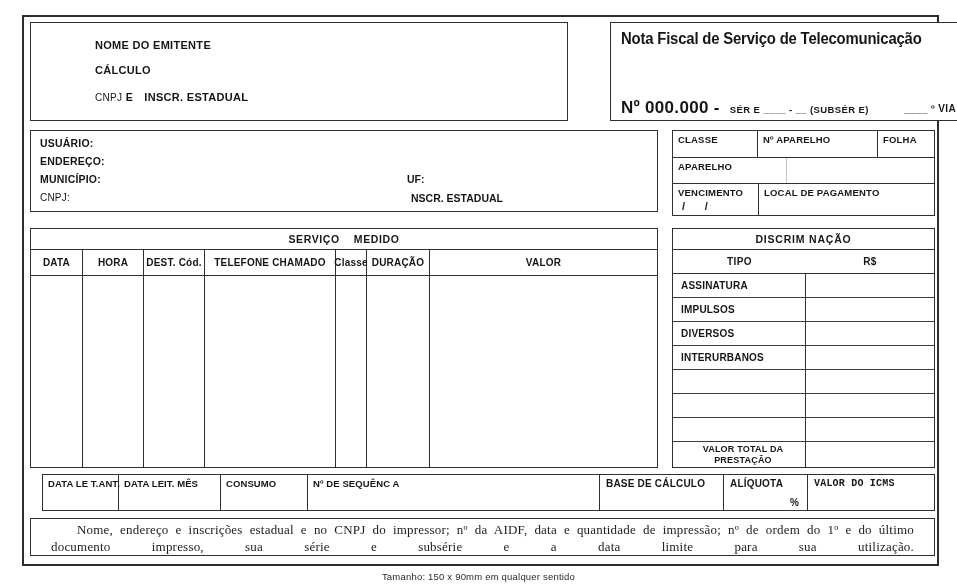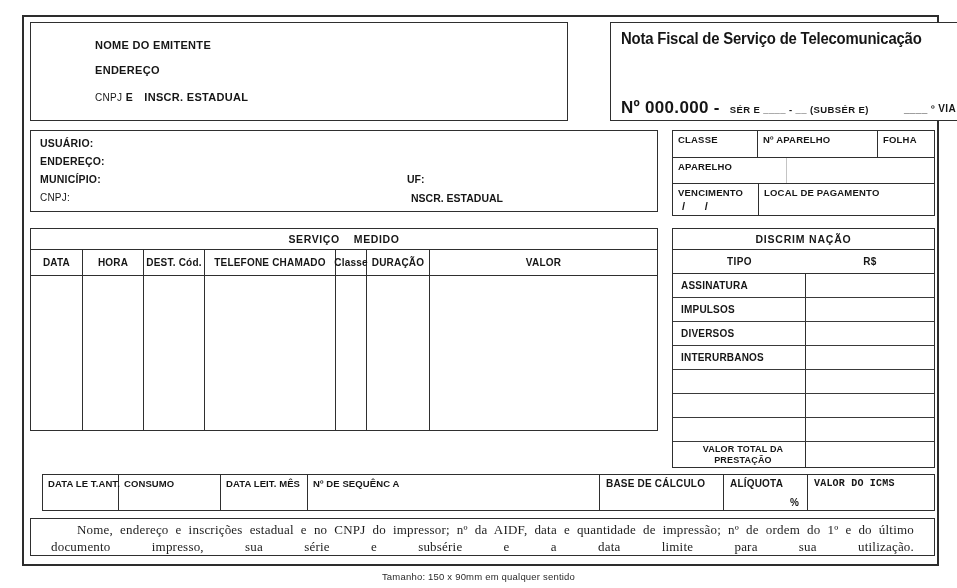--- a/index.html
+++ b/index.html
@@ -44,21 +44,21 @@
   .c-classe{width:85px;border-right:1.5px solid #2f2f2f;}
   .c-apar{width:120px;border-right:1.5px solid #2f2f2f;}
   .c-folha{flex:1;}
   .c-contrato{flex:1;}
   .contrato-div{position:absolute;left:113px;top:0;bottom:0;width:1px;background:#c4c4c4;}
   .c-venc{width:86px;border-right:1.5px solid #2f2f2f;}
   .venc-slashes{display:block;white-space:pre;font-weight:700;font-size:11px;margin-top:2px;padding-left:4px;}
   .c-local{flex:1;}
 
   
-  .servico{left:30px;top:228px;width:628px;height:203px;display:flex;flex-direction:column;}
+  .servico{left:30px;top:228px;width:628px;height:240px;display:flex;flex-direction:column;}
   .sv-title{height:20px;border-bottom:1.5px solid #2f2f2f;display:flex;align-items:center;justify-content:center;
             font-weight:700;font-size:10.5px;letter-spacing:.6px;white-space:pre;}
   .sv-head{height:25px;border-bottom:1.5px solid #2f2f2f;display:grid;
            grid-template-columns:52px 61px 61px 131px 31px 63px 1fr;}
   .sv-head > div{display:flex;align-items:center;justify-content:center;font-weight:700;font-size:10px;
                  letter-spacing:.2px;border-right:1.5px solid #2f2f2f;box-sizing:border-box;white-space:nowrap;}
   .sv-head > div:last-child{border-right:none;}
   .sv-body{flex:1;display:grid;grid-template-columns:52px 61px 61px 131px 31px 63px 1fr;}
   .sv-body > div{border-right:1.5px solid #2f2f2f;box-sizing:border-box;}
   .sv-body > div:last-child{border-right:none;}
@@ -98,21 +98,21 @@
 </style>
 </head>
 <body>
 
 <div class="sheet">
 
   <div class="abs frame"></div>
 
   <div class="abs box emitter">
     <div class="em-line em-l1">NOME DO EMITENTE</div>
-    <div class="em-line em-l2">ENDEREÇO</div>
+    <div class="em-line em-l2">CÁLCULO</div>
     <div class="em-line em-l3">
       <span class="cnpj-small">CNPJ</span>
       <span class="em-sep">E</span>
       <span class="b">INSCR. ESTADUAL</span>
     </div>
   </div>
 
   <div class="abs box titlebox">
     <div class="nf-title">Nota Fiscal de Serviço de Telecomunicação</div>
     <div class="nf-numline">
@@ -208,22 +208,22 @@
     </div>
     <div class="d-row d-total">
       <div class="d-tipo">VALOR TOTAL DA
 PRESTAÇÃO</div>
       <div class="d-val"></div>
     </div>
   </div>
 
   <div class="abs box meter">
     <div>DATA LE T.ANT.</div>
+    <div>DATA LEIT. MÊS</div>
     <div>CONSUMO</div>
-    <div>DATA LEIT. MÊS</div>
     <div>Nº DE SEQUÊNC A</div>
   </div>
 
   <div class="abs box tax">
     <div>BASE DE CÁLCULO</div>
     <div>
       <span>ALÍQUOTA</span>
       <span class="pct">%</span>
     </div>
     <div>VALOR DO ICMS</div>

